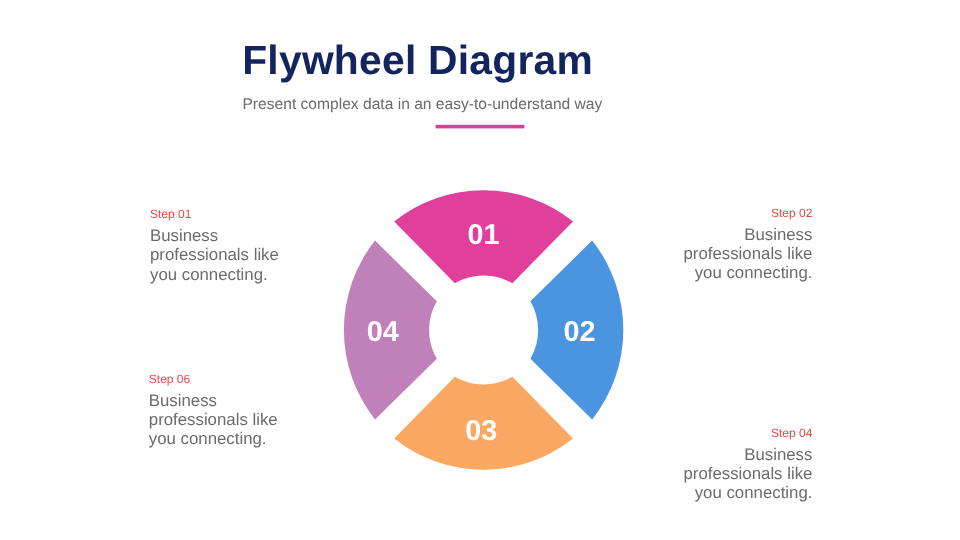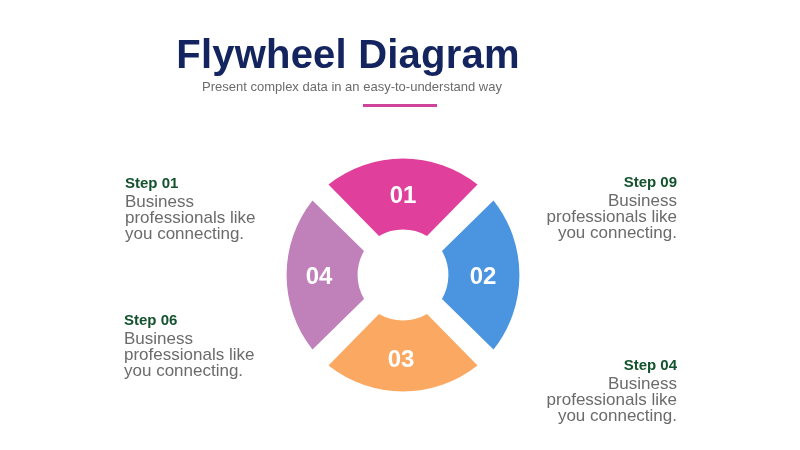--- a/index.html
+++ b/index.html
@@ -1,22 +1,22 @@
 <!DOCTYPE html>
 <html><head>
 <meta charset="utf-8">
 <style>
   html, body { margin:0; padding:0; }
   body { width:800px; height:450px; background:#ffffff; position:relative; overflow:hidden; font-family:"Liberation Sans", sans-serif; }
-  .title { position:absolute; left:0; width:696px; top:32px; text-align:center; font-size:40px; font-weight:bold; color:#13245e; letter-spacing:0.2px; }
+  .title { position:absolute; left:0; width:696px; top:32px; text-align:center; font-size:34px; font-weight:bold; color:#13245e; letter-spacing:0.2px; }
   .subtitle { position:absolute; left:0; width:704px; top:79px; text-align:center; font-size:13px; color:#6b6b6b; }
   .underline { position:absolute; left:363px; top:104px; width:74px; height:3px; background:#d0439a; }
   .step { position:absolute; width:140px; }
-  .step .hd { font-size:15px; font-weight:bold; color:#14532d; margin-bottom:3px; }
-  .step .body { font-size:17px; color:#6b6b6b; line-height:16px; }
+  .step .hd { font-size:10px; font-weight:normal; color:#ef4444; margin-bottom:3px; }
+  .step .body { font-size:14px; color:#6b6b6b; line-height:16px; }
   .step.left { text-align:left; }
   .step.right { text-align:right; }
   svg.wheel { position:absolute; left:0; top:0; }
   .seglabel { font-family:"Liberation Sans", sans-serif; font-weight:bold; font-size:24px; fill:#ffffff; }
 </style>
 </head>
 <body>
 
 <div class="title">Flywheel Diagram</div>
 <div class="subtitle">Present complex data in an easy-to-understand way</div>
@@ -38,21 +38,21 @@
 <div class="step left" style="left:125px; top:174px;">
   <div class="hd">Step 01</div>
   <div class="body">
     <div>Business</div>
     <div>professionals like</div>
     <div>you connecting.</div>
   </div>
 </div>
 
 <div class="step right" style="left:537px; top:173px;">
-  <div class="hd">Step 09</div>
+  <div class="hd">Step 02</div>
   <div class="body">
     <div>Business</div>
     <div>professionals like</div>
     <div>you connecting.</div>
   </div>
 </div>
 
 <div class="step left" style="left:124px; top:311px;">
   <div class="hd">Step 06</div>
   <div class="body">

